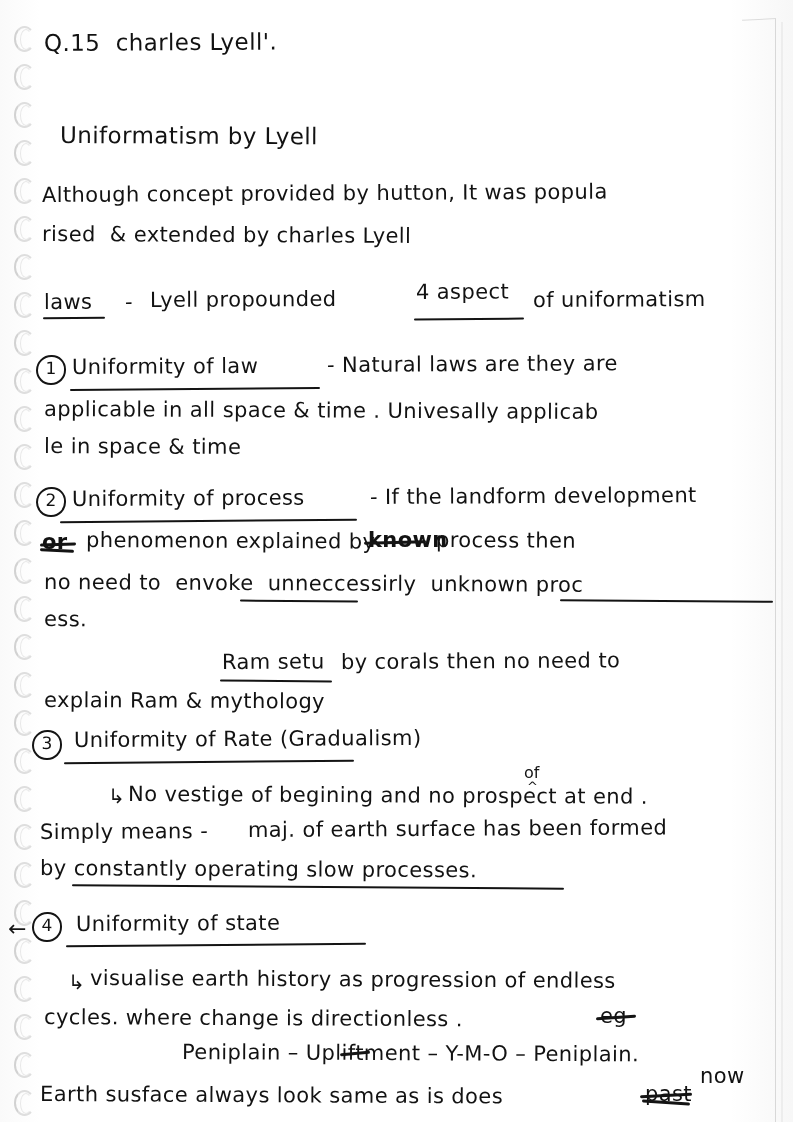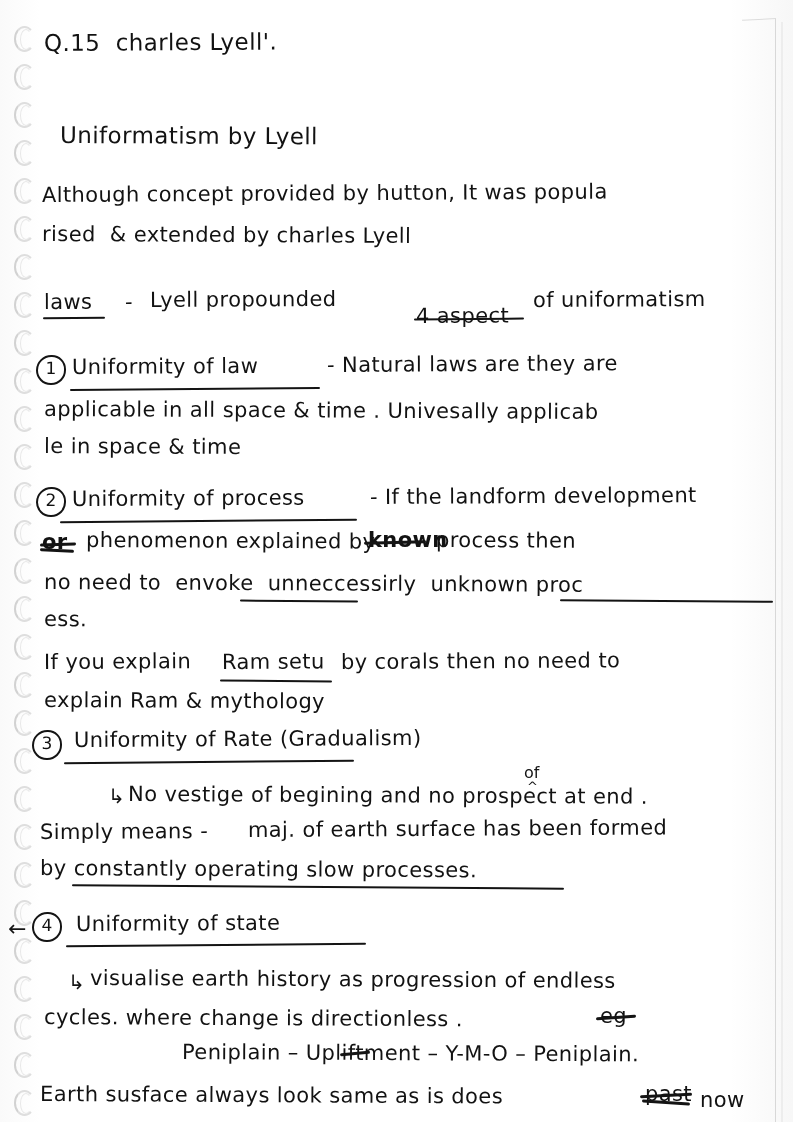--- a/index.html
+++ b/index.html
@@ -201,21 +201,21 @@
   <div class="hw hw-l tilt-c" style="left:60px; top:122px;">Uniformatism by Lyell</div>
 
   <div class="hw hw-m tilt-b" style="left:42px; top:183px;">Although concept provided by hutton, It was popula</div>
   <div class="hw hw-m tilt-c" style="left:42px; top:222px;">rised  &amp; extended by charles Lyell</div>
 
   <div class="hw hw-m tilt-b" style="left:44px; top:290px;">laws</div>
   <div class="uline wob" style="left:43px; top:317px; width:62px;"></div>
 
   <div class="hw hw-m tilt-b" style="left:125px; top:290px;">-</div>
   <div class="hw hw-m tilt-b" style="left:150px; top:288px;">Lyell propounded</div>
-  <div class="hw hw-m tilt-b" style="left:416px; top:304px;">4 aspect</div>
+  <div class="hw hw-m tilt-b" style="left:416px; top:280px;">4 aspect</div>
   <div class="uline wob" style="left:414px; top:318px; width:110px;"></div>
   <div class="hw hw-m tilt-b" style="left:533px; top:288px;">of uniformatism</div>
 
   <div class="circ-num tilt-c" style="left:36px; top:355px;">1</div>
   <div class="hw hw-m tilt-b" style="left:72px; top:355px;">Uniformity of law</div>
   <div class="uline wob" style="left:70px; top:388px; width:250px;"></div>
   <div class="hw hw-m tilt-b" style="left:327px; top:353px;">- Natural laws are they are</div>
   <div class="hw hw-m tilt-c" style="left:44px; top:397px;">applicable in all space &amp; time . Univesally applicab</div>
   <div class="hw hw-m tilt-c" style="left:44px; top:434px;">le in space &amp; time</div>
 
@@ -231,21 +231,20 @@
   <div class="hw hw-m tilt-c" style="left:86px; top:528px;">phenomenon explained by</div>
   <div class="hw hw-m" style="left:368px; top:528px; font-weight:700;">known</div>
   <div class="strike-bar" style="left:364px; top:541px; width:62px; transform:rotate(-1.5deg);"></div>
   <div class="hw hw-m tilt-c" style="left:436px; top:528px;text-align:right;">process then</div>
 
   <div class="hw hw-m tilt-c" style="left:44px; top:570px;">no need to  envoke  unneccessirly  unknown proc</div>
   <div class="uline thin wob2" style="left:240px; top:600px; width:118px;"></div>
   <div class="uline thin wob2" style="left:560px; top:600px; width:213px;"></div>
   <div class="hw hw-m tilt-c" style="left:44px; top:607px;">ess.</div>
 
-  <div class="hw hw-m tilt-b" style="left:44px; top:650px;">If you explain</div>
   <div class="hw hw-m tilt-b" style="left:222px; top:650px;">Ram setu</div>
   <div class="uline wob2" style="left:220px; top:680px; width:112px;"></div>
   <div class="hw hw-m tilt-b" style="left:341px; top:650px;">by corals then no need to</div>
   <div class="hw hw-m tilt-c" style="left:44px; top:688px;">explain Ram &amp; mythology</div>
 
   <div class="circ-num tilt-c" style="left:32px; top:730px;">3</div>
   <div class="hw hw-m tilt-b" style="left:74px; top:728px;">Uniformity of Rate (Gradualism)</div>
   <div class="uline wob" style="left:64px; top:761px; width:290px;"></div>
 
   <div class="sub-arrow" style="left:108px; top:786px;">↳</div>
@@ -270,15 +269,15 @@
   <div class="hw hw-m" style="left:600px; top:1004px;">eg</div>
   <div class="strike-bar" style="left:596px; top:1016px; width:40px; transform:rotate(-4deg);"></div>
 
   <div class="hw hw-m tilt-c" style="left:182px; top:1040px;">Peniplain – Upliftment – Y-M-O – Peniplain.</div>
   <div class="strike-bar" style="left:340px; top:1052px; width:30px; transform:rotate(-5deg);"></div>
 
   <div class="hw hw-m tilt-c" style="left:40px; top:1082px;">Earth susface always look same as is does</div>
   <div class="hw hw-m" style="left:645px; top:1082px;">past</div>
   <div class="strike-bar" style="left:640px; top:1094px; width:52px; transform:rotate(-3deg);"></div>
   <div class="strike-bar" style="left:642px; top:1101px; width:48px; transform:rotate(4deg);"></div>
-  <div class="hw hw-m" style="left:700px; top:1088px;">now</div>
+  <div class="hw hw-m" style="left:700px; top:1064px;">now</div>
 
 </div>
 
 </body></html>

